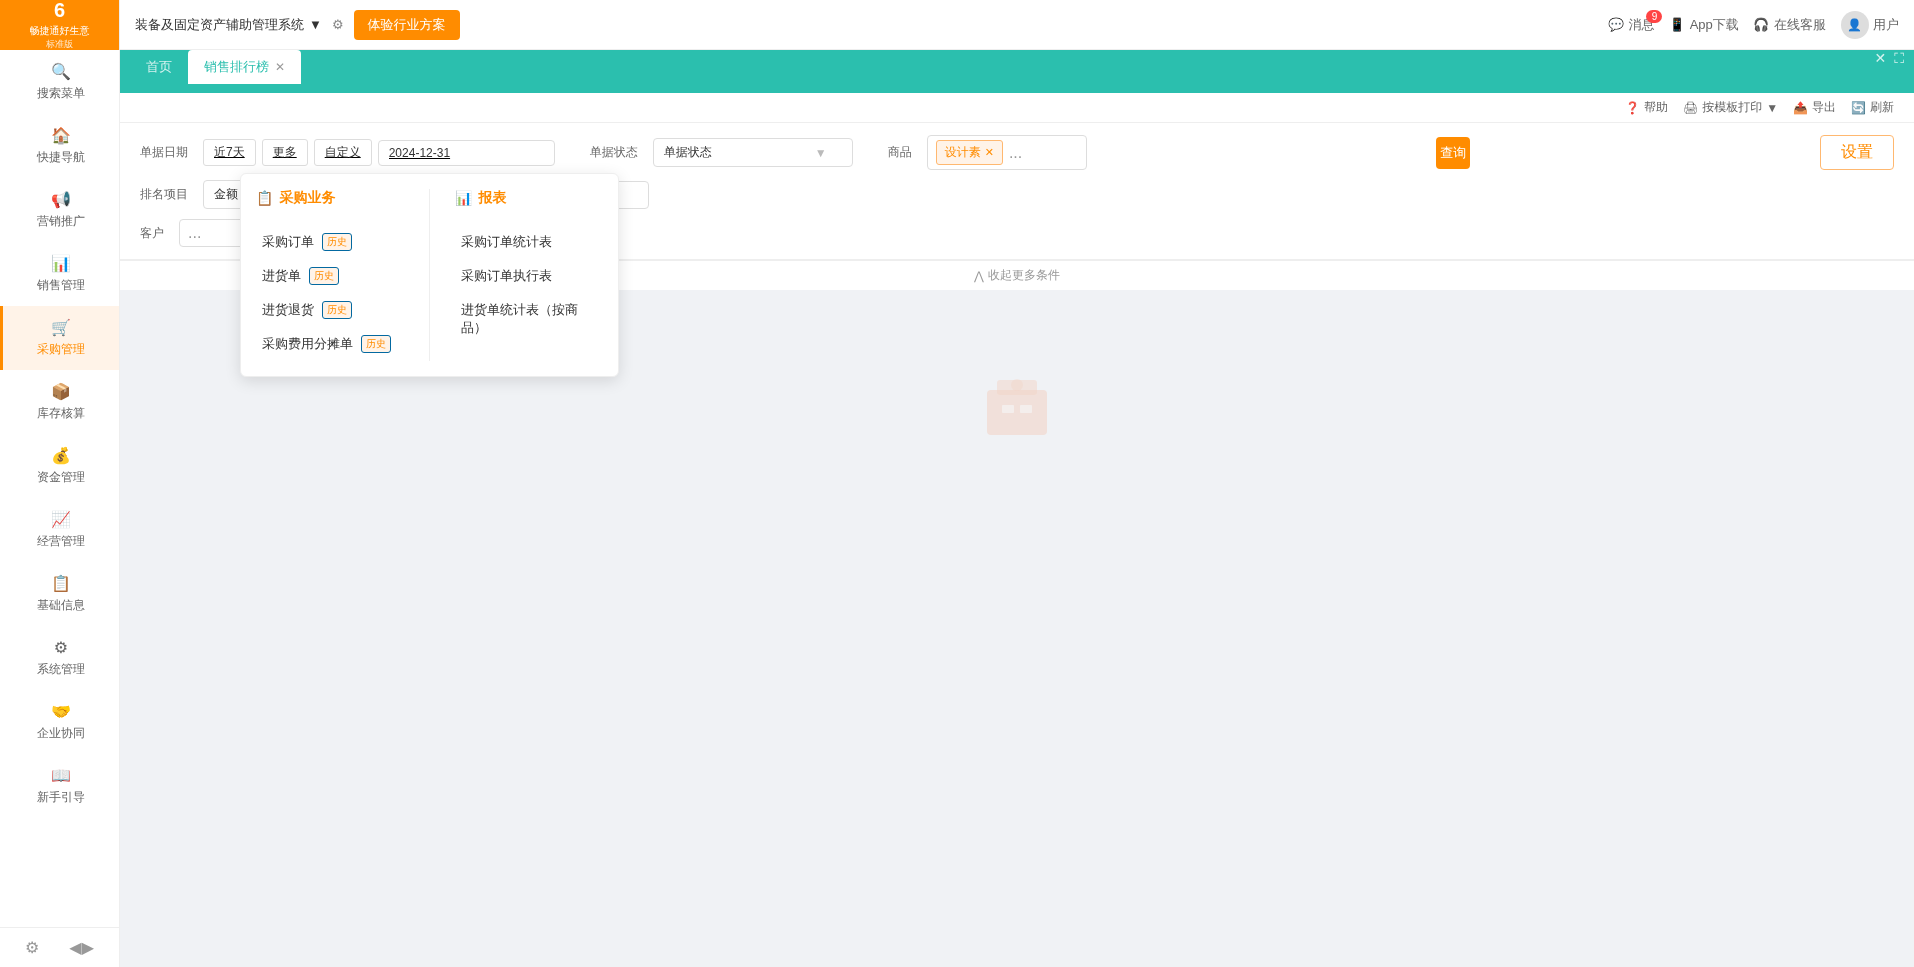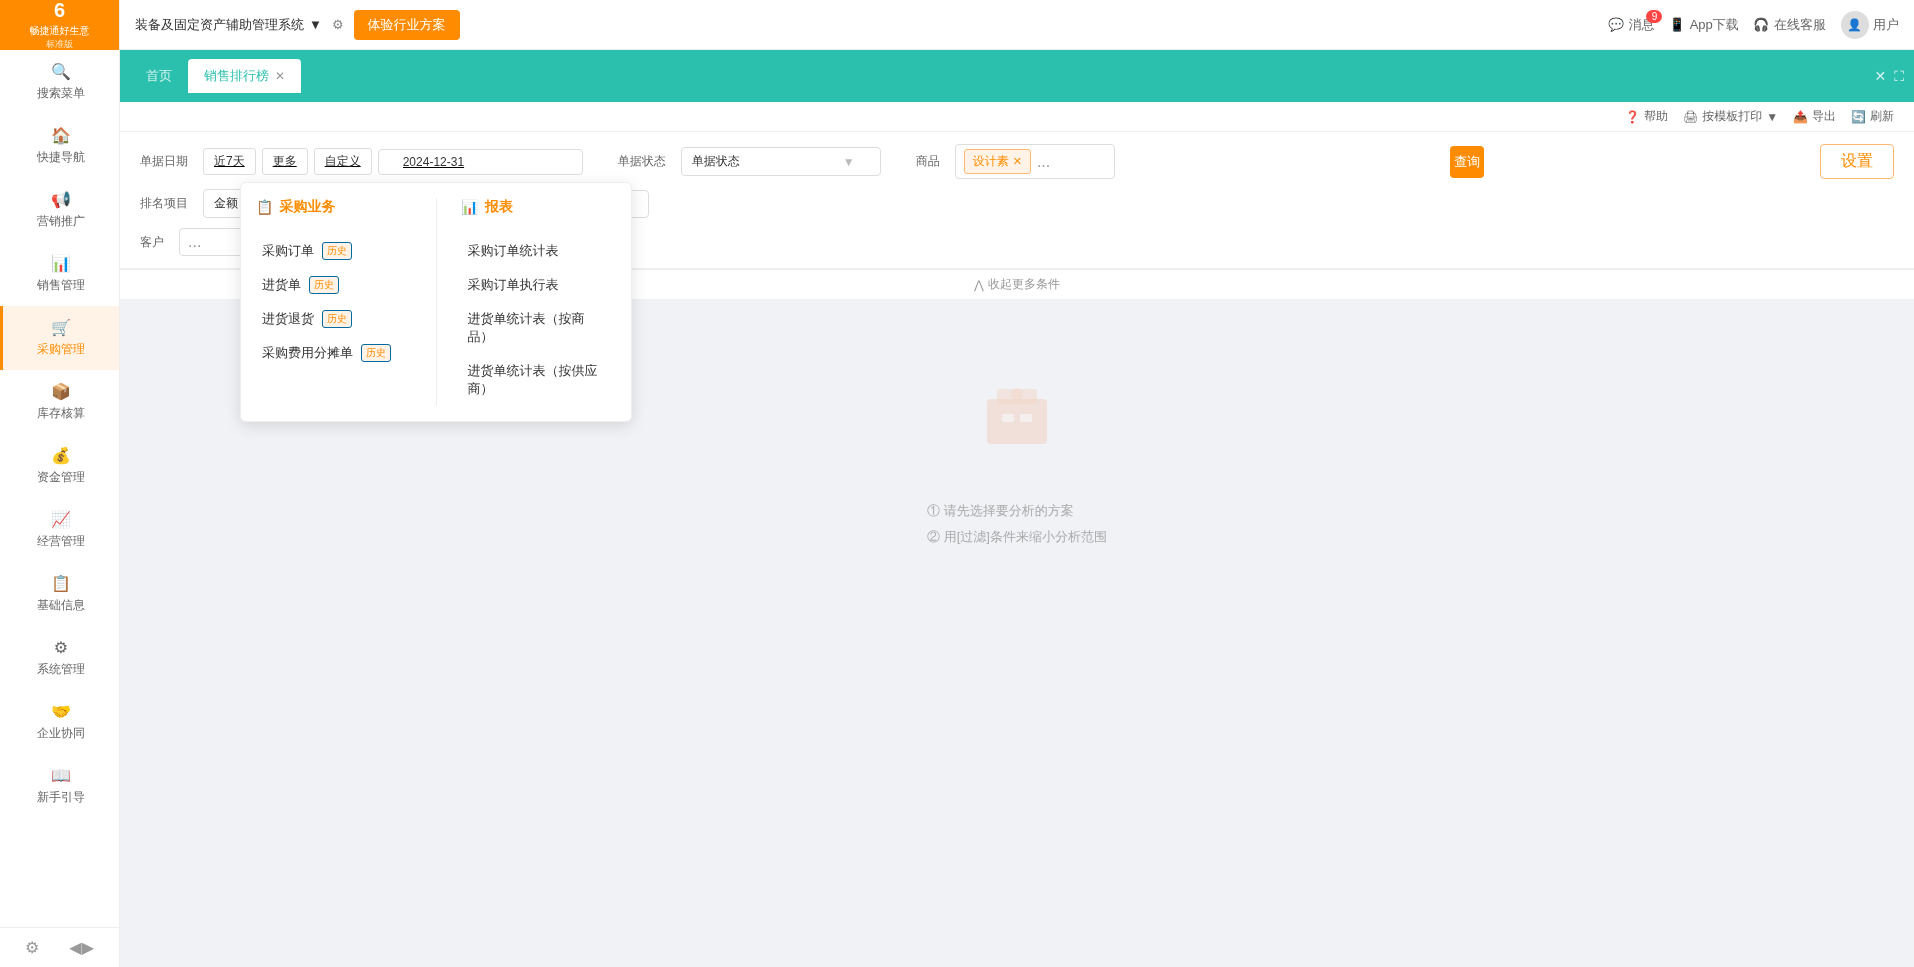--- a/index.html
+++ b/index.html
@@ -141,22 +141,22 @@
       align-items: center;
       justify-content: center;
       font-size: 12px;
       color: #666;
     }
 
     
     .tabbar {
       background: #2bbfae;
       display: flex;
-      align-items: center;
-      height: 52px;
+      align-items: flex-start;
+      height: 43px;
       padding: 0 10px;
     }
     .tab-item {
       padding: 8px 16px;
       cursor: pointer;
       color: rgba(255,255,255,0.8);
       font-size: 13px;
       border-radius: 4px 4px 0 0;
       display: flex;
       align-items: center;
@@ -222,21 +222,21 @@
       font-size: 12px;
     }
     .filter-label {
       color: #666;
       font-size: 12px;
       white-space: nowrap;
     }
     .filter-input {
       border: 1px solid #ddd;
       border-radius: 4px;
-      padding: 5px 24px;
+      padding: 5px 10px;
       font-size: 12px;
       color: #333;
       min-width: 180px;
     }
     .filter-tag {
       background: #fff3e8;
       border: 1px solid #ffb870;
       color: #ff8c00;
       padding: 3px 8px;
       border-radius: 3px;
@@ -568,24 +568,20 @@
     <div class="empty-state">
       <div class="empty-icon">
         <svg width="100" height="100" viewBox="0 0 100 100">
           <rect x="20" y="40" width="60" height="45" rx="4" fill="#f5a882" opacity="0.6"></rect>
           <rect x="30" y="30" width="40" height="15" rx="3" fill="#f5a882" opacity="0.5"></rect>
           <circle cx="50" cy="35" r="6" fill="#f5a882" opacity="0.4"></circle>
           <rect x="35" y="55" width="12" height="8" rx="1" fill="#fff" opacity="0.6"></rect>
           <rect x="53" y="55" width="12" height="8" rx="1" fill="#fff" opacity="0.6"></rect>
         </svg>
       </div>
-      <div class="empty-text">
-        <div>① <span>请先选择要分析的方案</span></div>
-        <div>② <span>用[过滤]条件来缩小分析范围</span></div>
-      </div>
     </div>
 
     <div class="dropdown-overlay">
 
       <div class="dropdown-col">
         <div class="dropdown-col-title">
           <span>📋</span>
           <span>采购业务</span>
         </div>
         <div class="dropdown-item">
@@ -615,19 +611,16 @@
         </div>
         <div class="dropdown-item">
           <span>采购订单统计表</span>
         </div>
         <div class="dropdown-item">
           <span>采购订单执行表</span>
         </div>
         <div class="dropdown-item">
           <span>进货单统计表（按商品）</span>
         </div>
-        <div class="dropdown-item">
-          <span>进货单统计表（按供应商）</span>
-        </div>
       </div>
     </div>
   </div>
 </div>
 
 </body></html>

